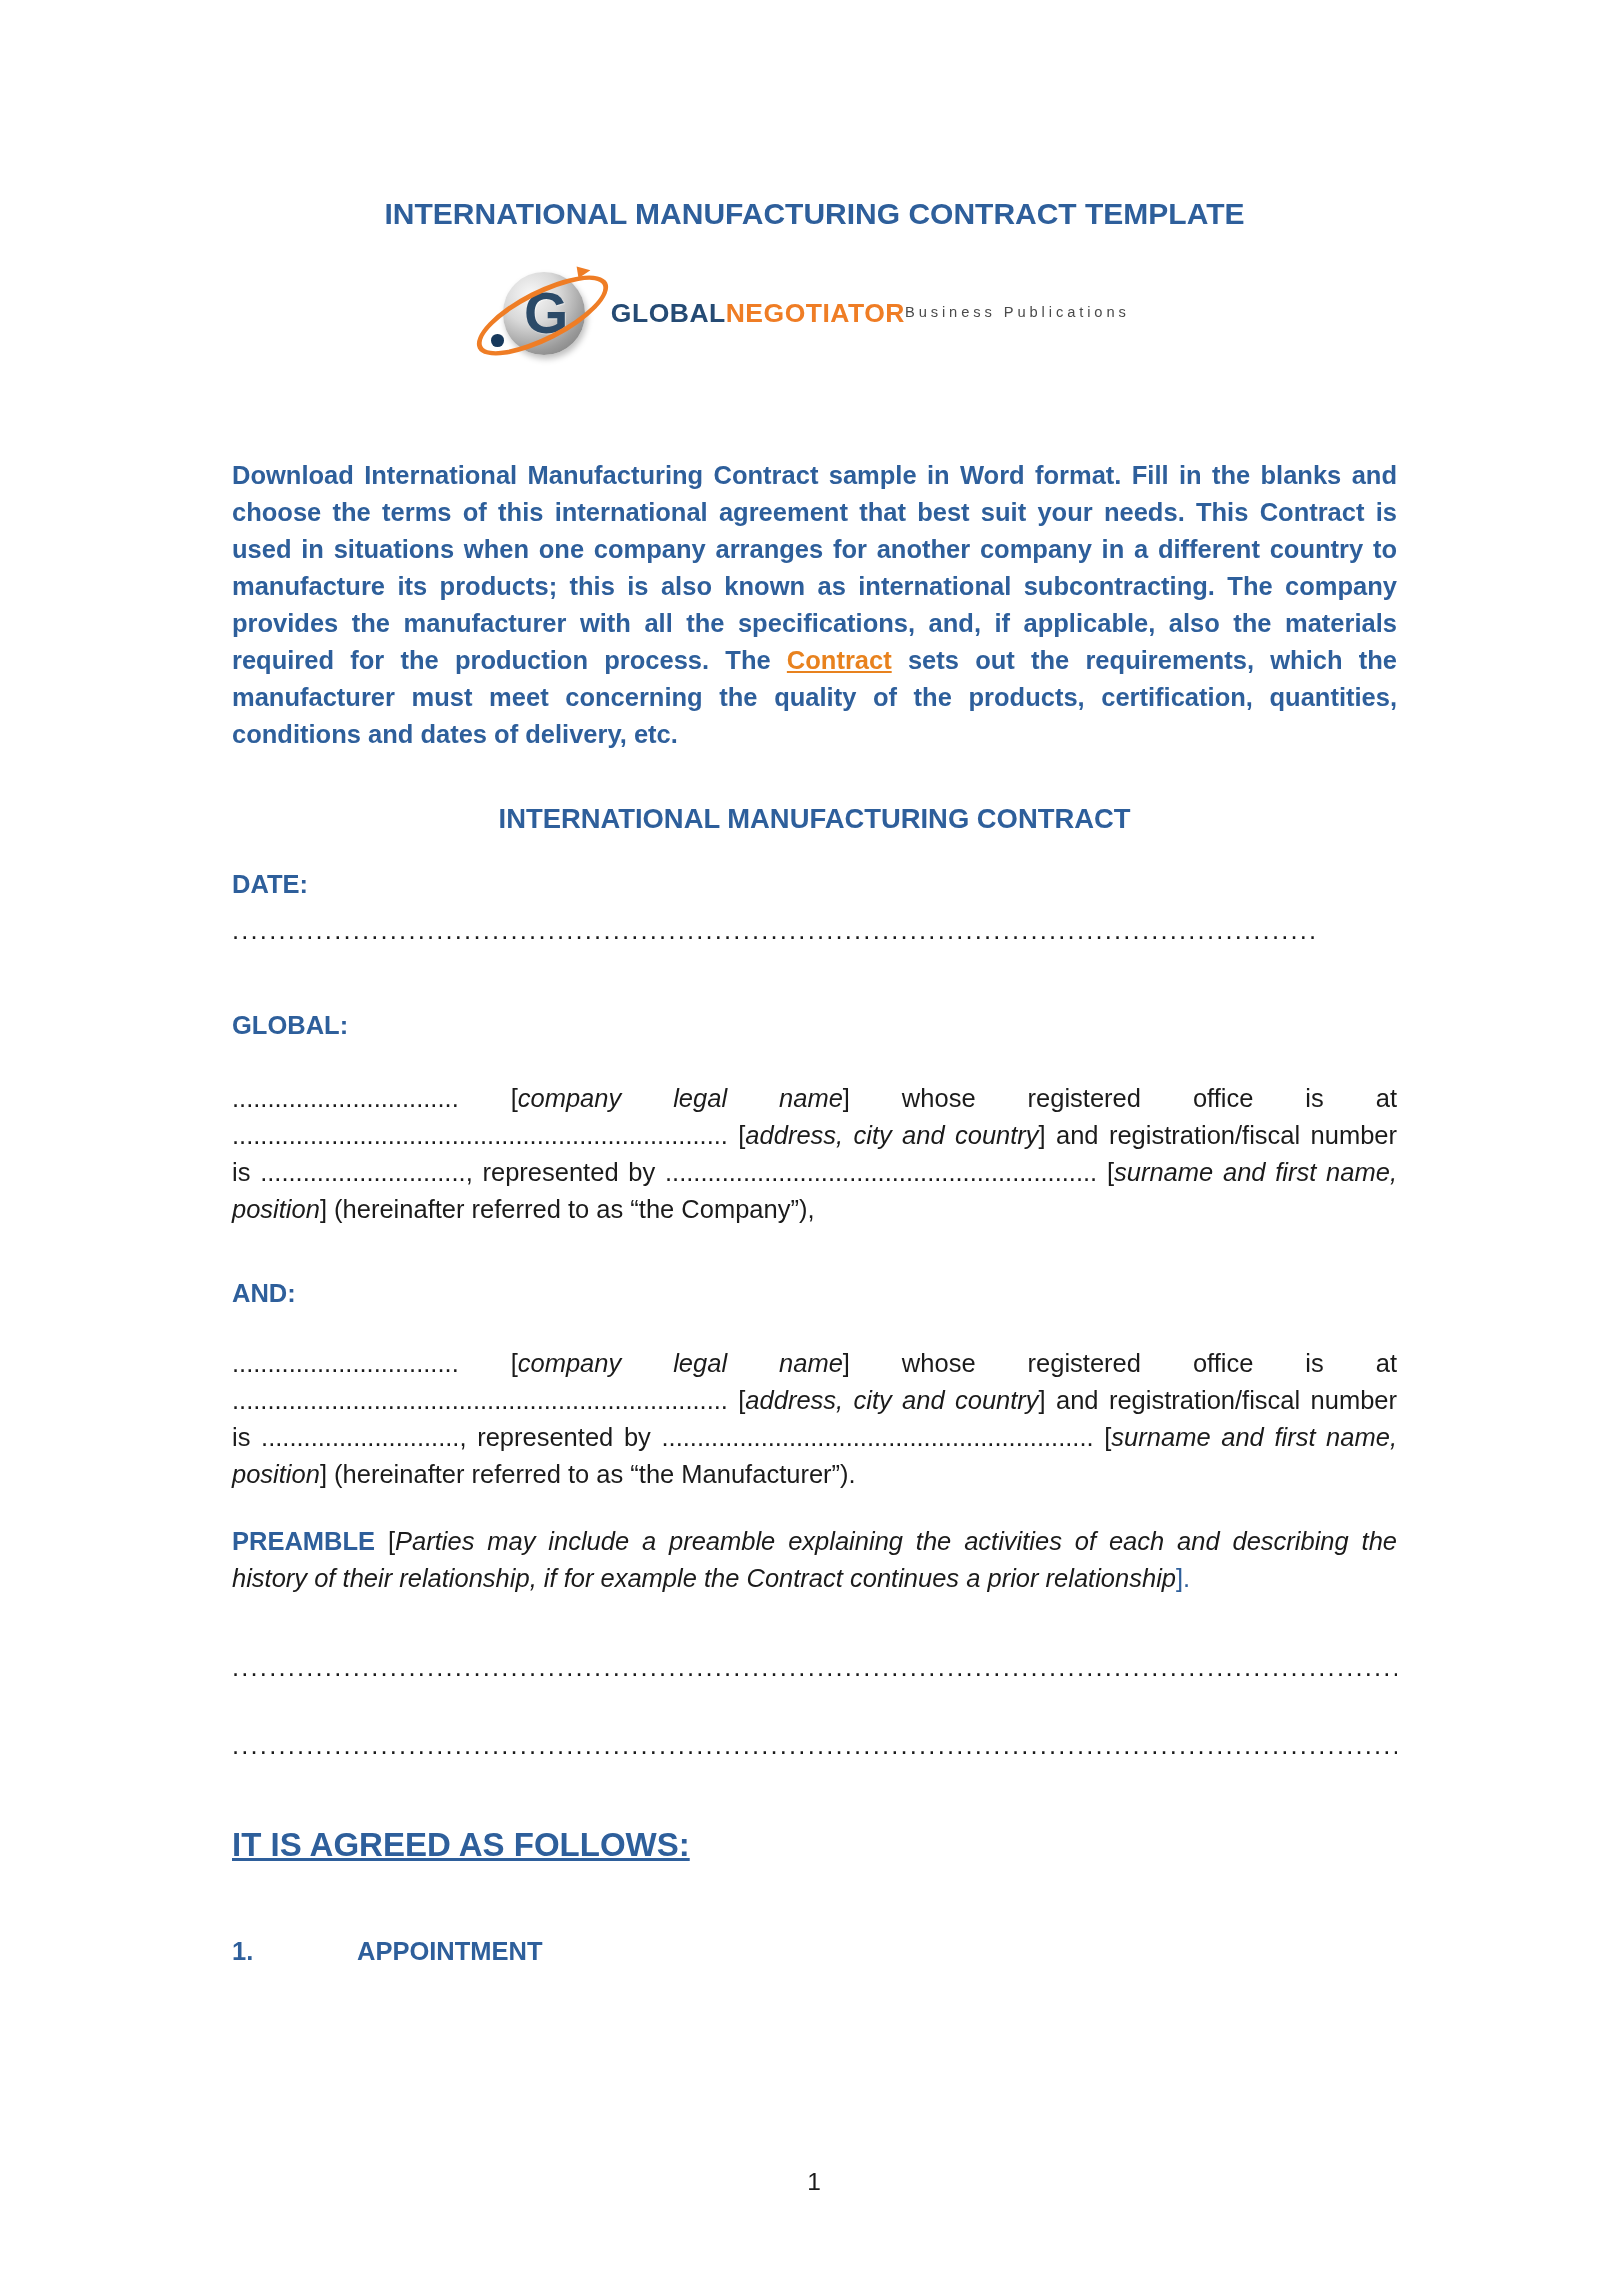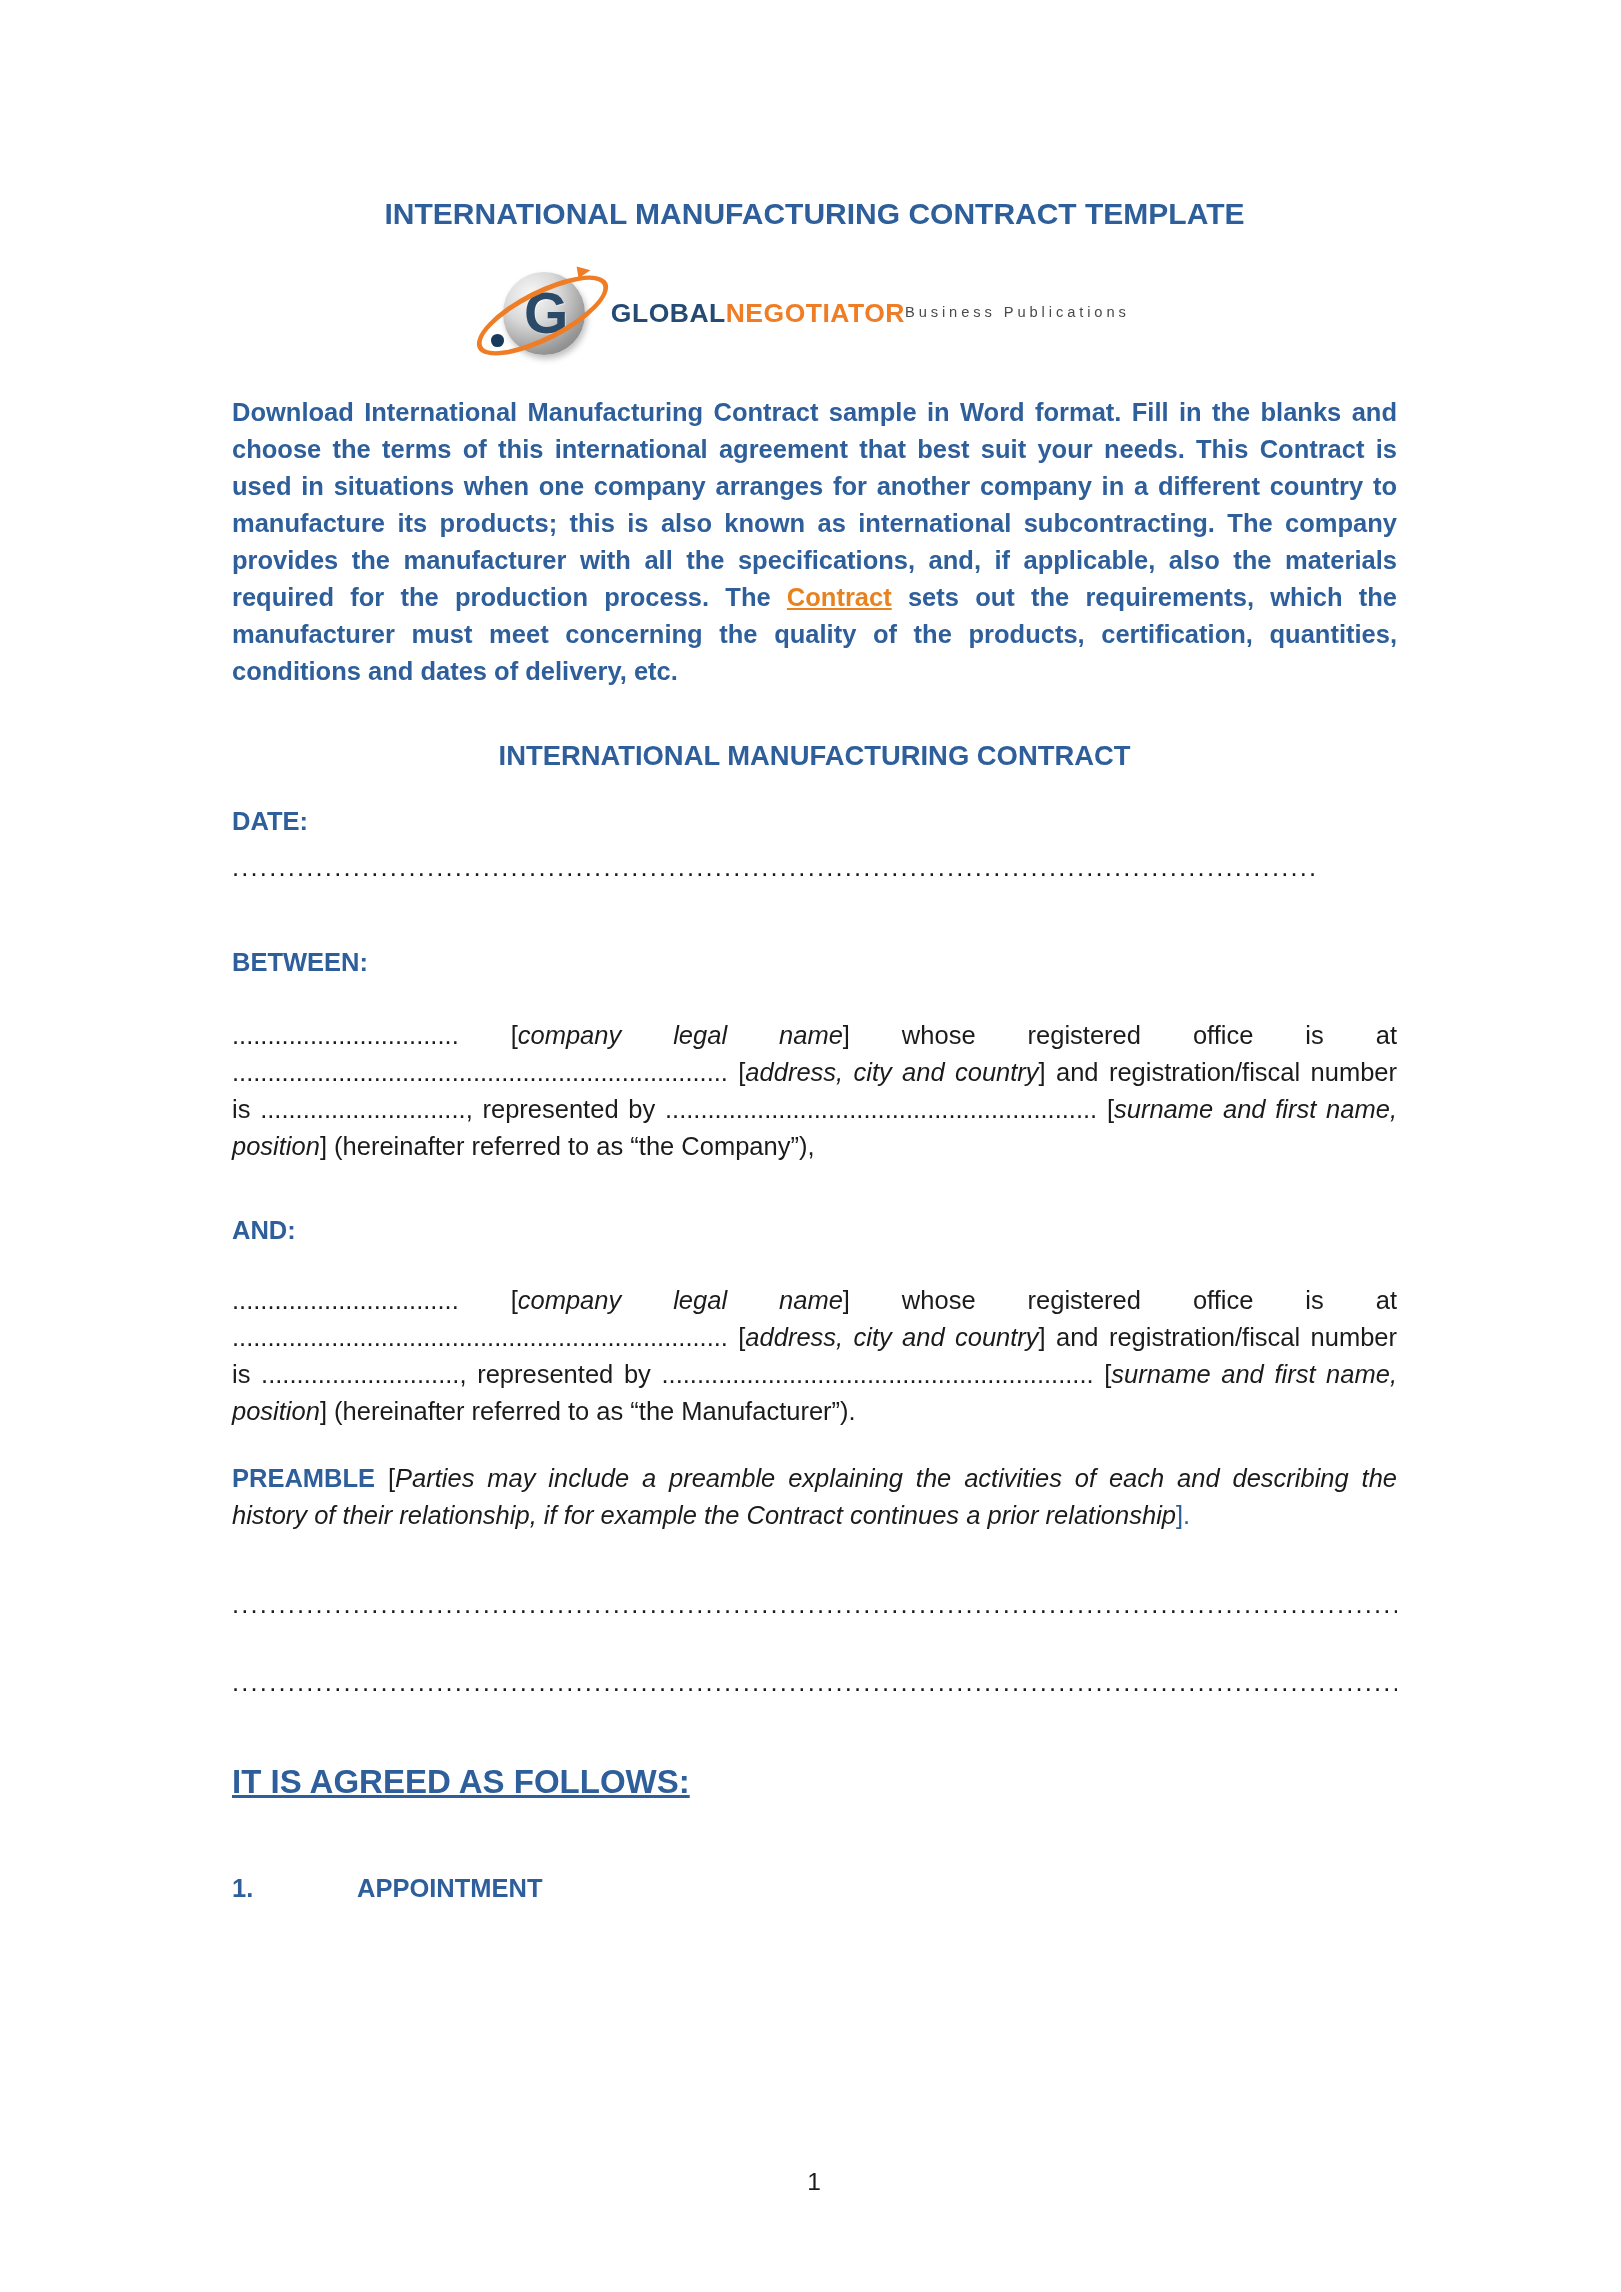--- a/index.html
+++ b/index.html
@@ -62,21 +62,21 @@
   .brand-name { font-size:26.5px; font-weight:bold; letter-spacing:0.5px; line-height:29px; }
   .brand-first { color:var(--navy); }
   .brand-second { color:var(--logo-orange); }
   .brand-rule { border-top:2px solid #a6a6a6; margin-top:4.9px; }
   .tagline {
     margin-top:4.9px; font-size:14.7px; color:#4a4a4a;
     letter-spacing:3.9px; text-align:center;
   }
   
   .intro {
-    margin-top:26px;
+    margin-top:89px;
     font-size:25.5px; font-weight:bold; color:var(--blue);
     line-height:37px; text-align:justify;
   }
   .intro a {
     color:var(--orange); text-decoration:underline; cursor:pointer;
   }
   .h2 {
     margin-top:47px; font-size:27.4px; font-weight:bold; color:var(--blue);
     text-align:center; line-height:37px;
   }
@@ -136,21 +136,21 @@
     </div>
   </div>
 
   <p class="intro"><span>Download International Manufacturing Contract sample in Word format. Fill in the blanks and choose the terms of this international agreement that best suit your needs. This Contract is used in situations when one company arranges for another company in a different country to manufacture its products; this is also known as international subcontracting. The company provides the manufacturer with all the specifications, and, if applicable, also the materials required for the production process. The </span><a>Contract</a><span> sets out the requirements, which the manufacturer must meet concerning the quality of the products, certification, quantities, conditions and dates of delivery, etc.</span></p>
 
   <div class="h2">INTERNATIONAL MANUFACTURING CONTRACT</div>
 
   <div class="label lbl-date">DATE:</div>
   <div class="dotline dot-date">..........................................................................................................................................................</div>
 
-  <div class="label lbl-between">BETWEEN:</div>
+  <div class="label lbl-between">GLOBAL:</div>
   <p class="para para-between"><span>................................ [</span><span class="it">company legal name</span><span>] whose registered office is at ...................................................................... [</span><span class="it">address, city and country</span><span>] and registration/fiscal number is ............................., represented by ............................................................. [</span><span class="it">surname and first name, position</span><span>] (hereinafter referred to as “the Company”),</span></p>
 
   <div class="label lbl-and">AND:</div>
   <p class="para para-and"><span>................................ [</span><span class="it">company legal name</span><span>] whose registered office is at ...................................................................... [</span><span class="it">address, city and country</span><span>] and registration/fiscal number is ............................, represented by ............................................................. [</span><span class="it">surname and first name, position</span><span>] (hereinafter referred to as “the Manufacturer”).</span></p>
 
   <p class="para para-preamble"><span class="bold-blue">PREAMBLE</span><span> [</span><span class="it">Parties may include a preamble explaining the activities of each and describing the history of their relationship, if for example the Contract continues a prior relationship</span><span class="blue-run">].</span></p>
 
   <div class="dotline dot-full-1">......................................................................................................................................................................................</div>
   <div class="dotline dot-full-2">......................................................................................................................................................................................</div>
 

